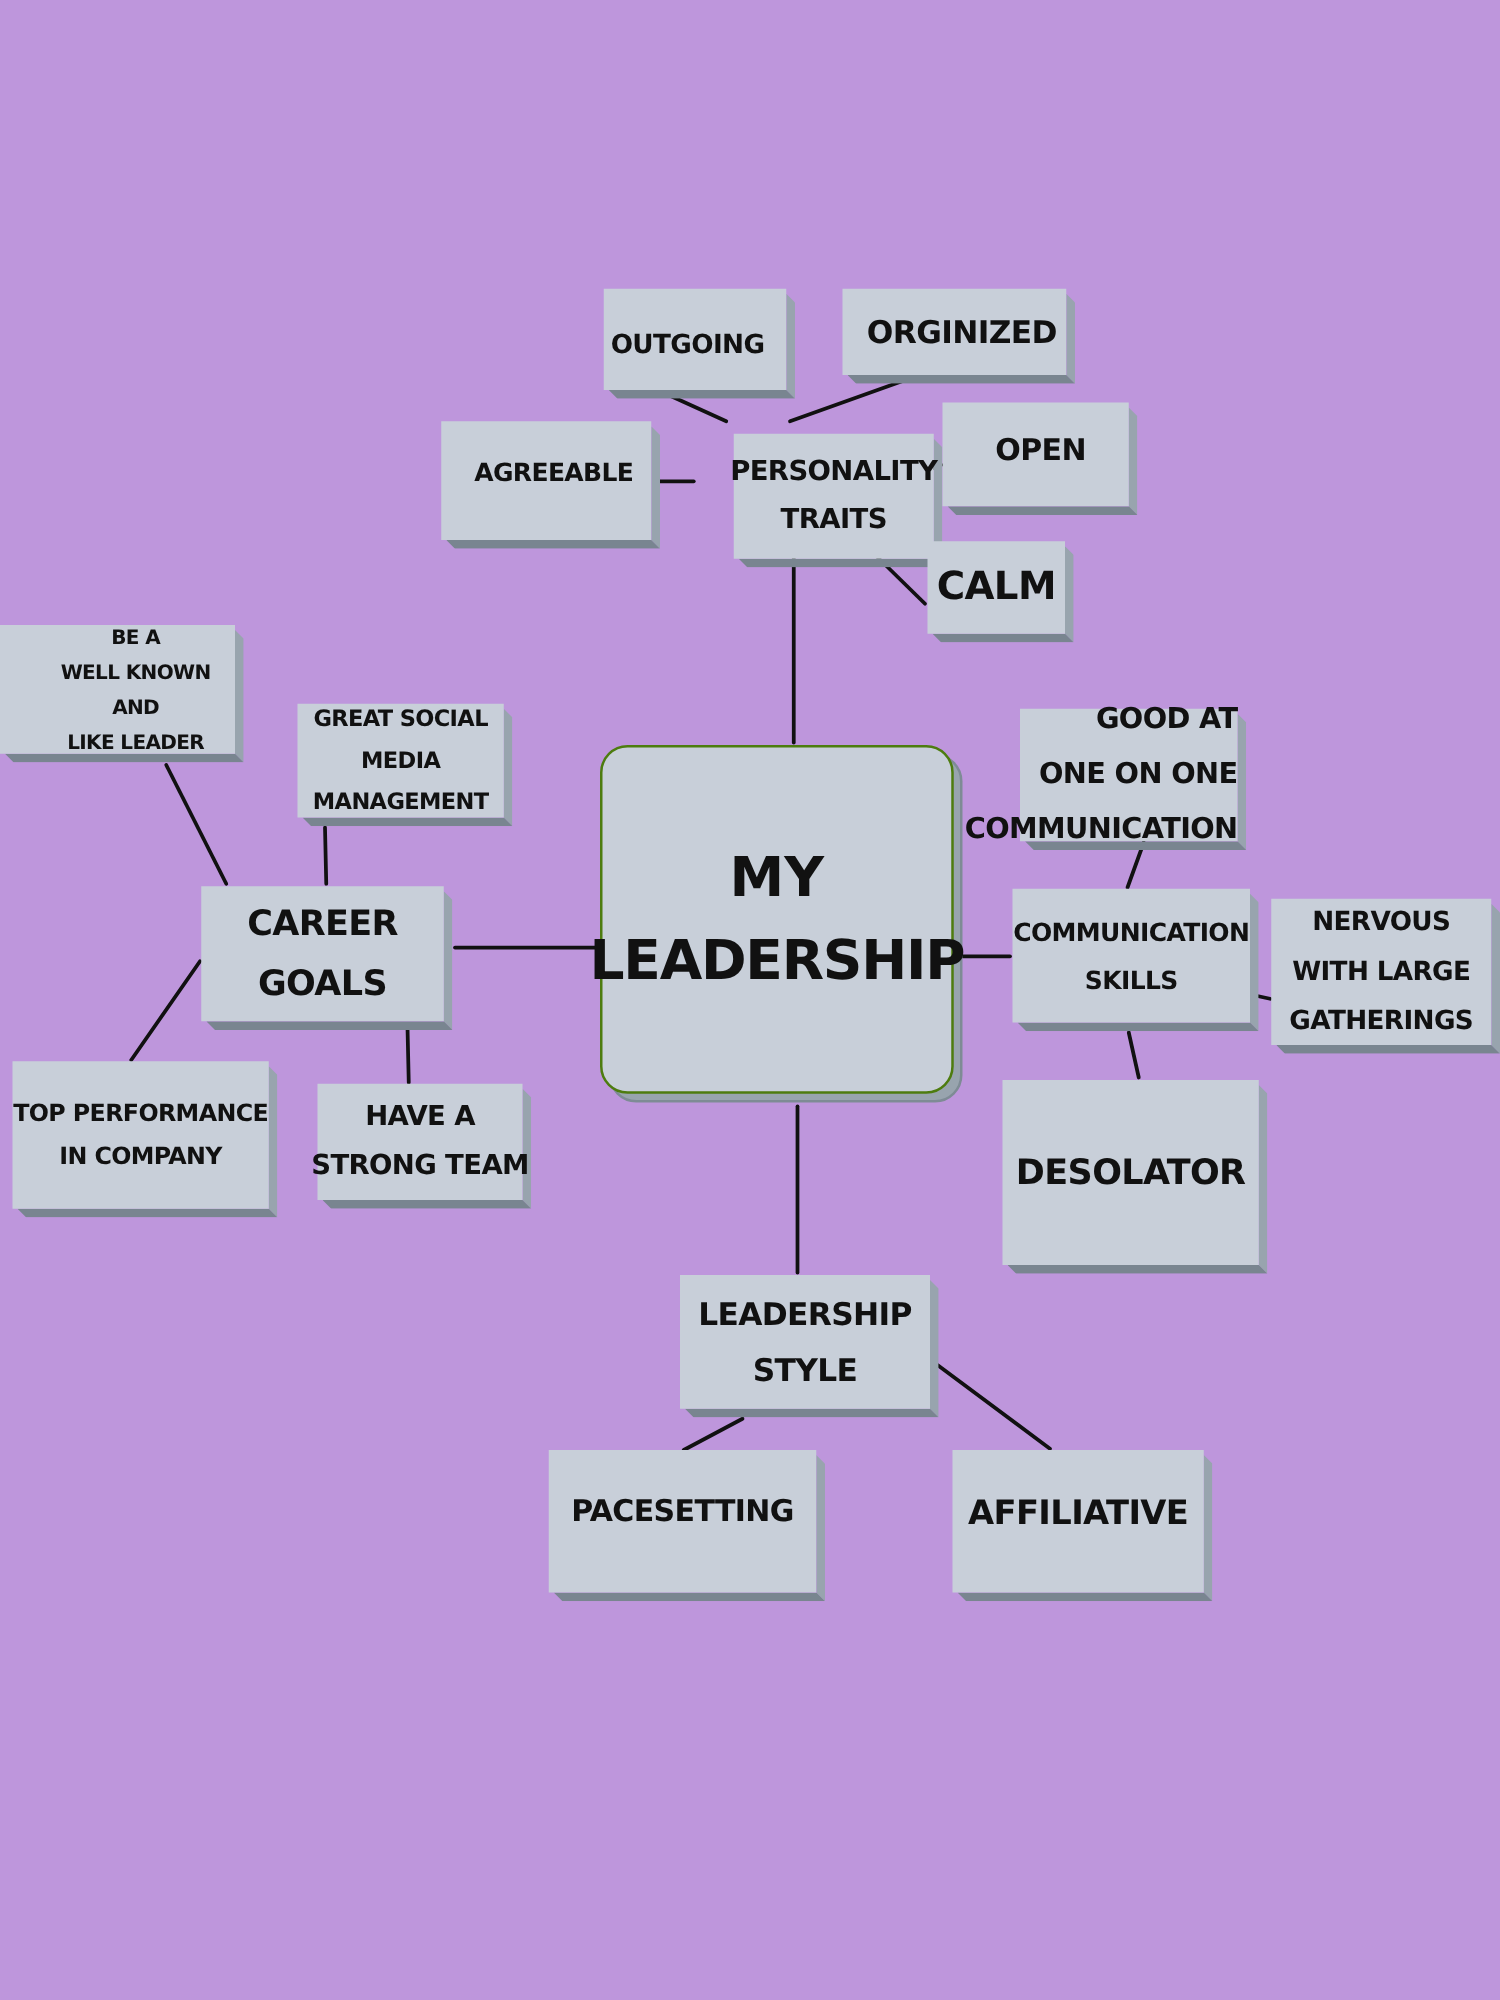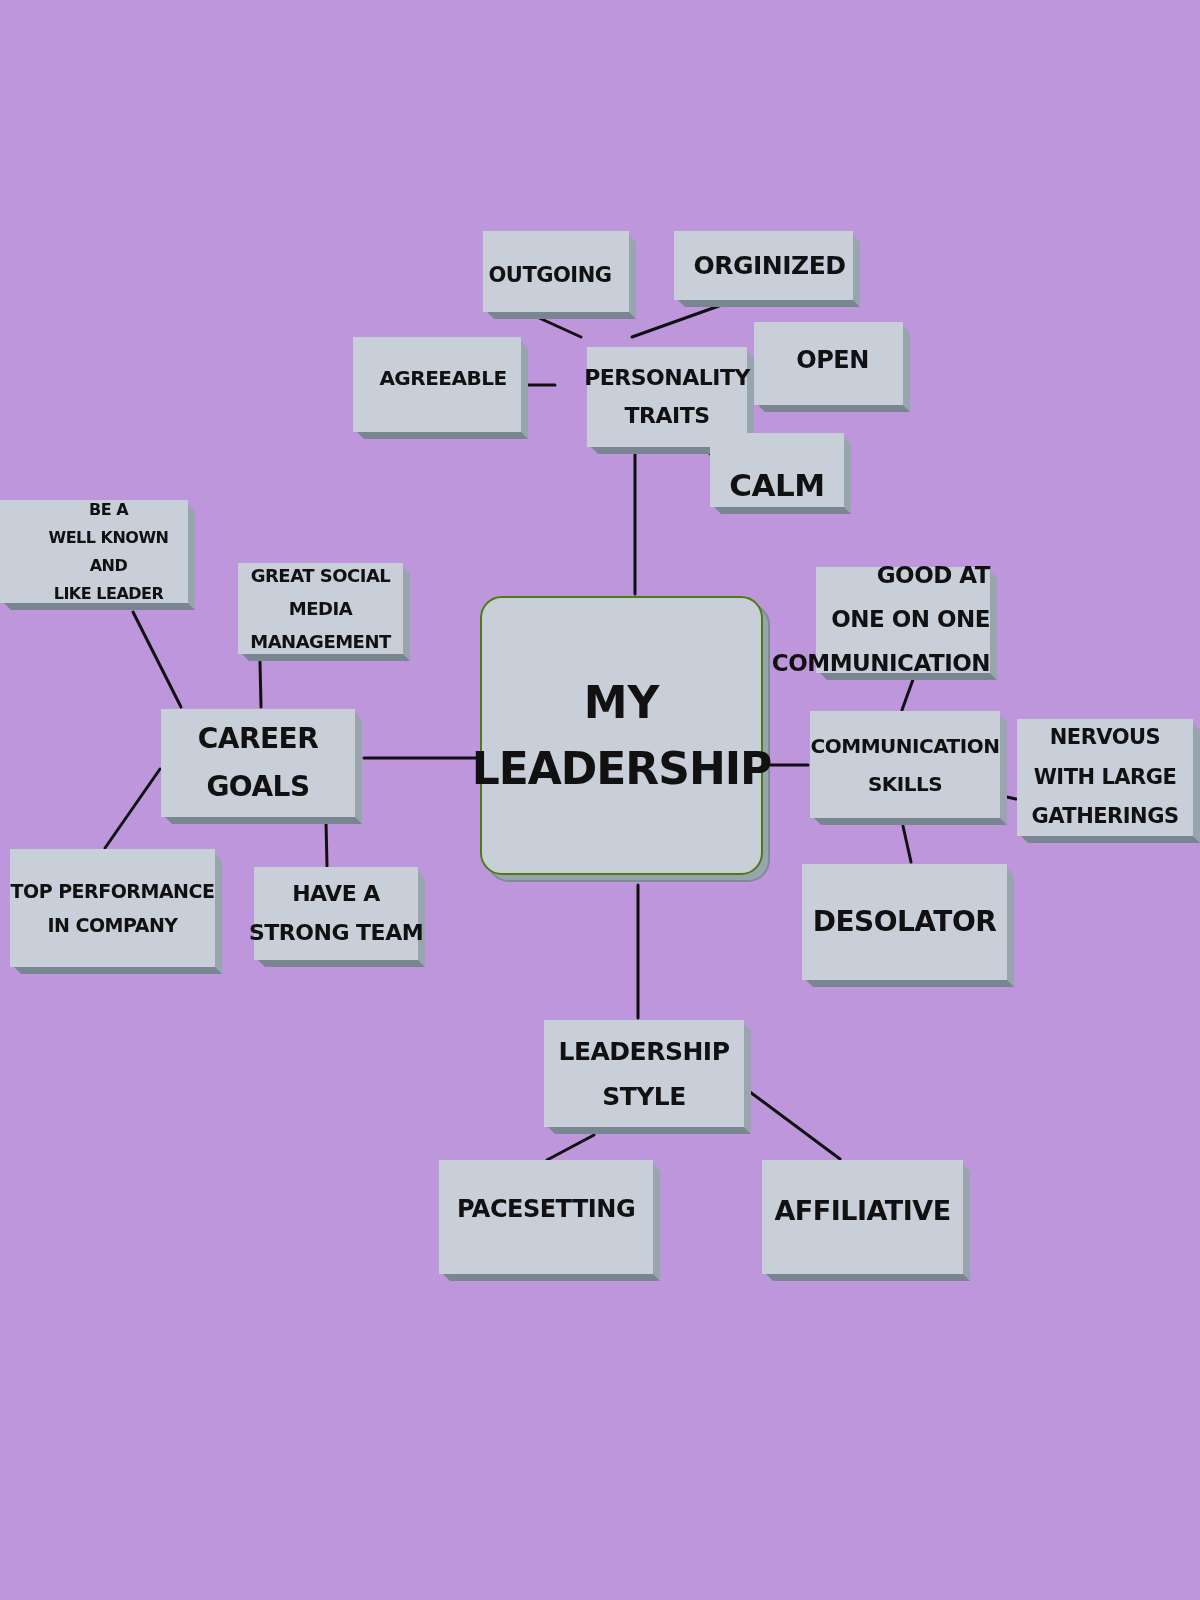--- a/index.html
+++ b/index.html
@@ -80,21 +80,21 @@
 <div class="box" style="left:353px;top:337px;width:168px;height:95px;font-size:20px;">
   <div class="sr"></div>
     <div class="sb"></div>
   <span class="l" style="left:6px;top:-6px;">AGREEABLE</span>
 </div>
 <div class="box" style="left:754px;top:322px;width:149px;height:83px;font-size:24px;">
   <div class="sr"></div>
     <div class="sb"></div>
   <span class="l" style="left:4px;top:-3px;">OPEN</span>
 </div>
-<div class="box" style="left:710px;top:433px;width:134px;height:74px;font-size:31px;justify-content:flex-end;">
+<div class="box" style="left:742px;top:433px;width:110px;height:74px;font-size:31px;">
   <div class="sr"></div>
     <div class="sb"></div>
   <span class="l">CALM</span>
 </div>
 
 <div class="box" style="left:161px;top:709px;width:194px;height:108px;font-size:28px;line-height:1.7;">
   <div class="sr"></div>
     <div class="sb"></div>
   <span class="l">CAREER</span>
   <span class="l">GOALS</span>
@@ -140,21 +140,21 @@
   <span class="l">ONE ON ONE</span>
   <span class="l">COMMUNICATION</span>
 </div>
 <div class="box" style="left:1017px;top:719px;width:176px;height:117px;font-size:21px;line-height:1.9;">
   <div class="sr"></div>
     <div class="sb"></div>
   <span class="l">NERVOUS</span>
   <span class="l">WITH LARGE</span>
   <span class="l">GATHERINGS</span>
 </div>
-<div class="box" style="left:802px;top:864px;width:205px;height:116px;font-size:28px;">
+<div class="box" style="left:802px;top:864px;width:205px;height:148px;font-size:28px;">
   <div class="sr"></div>
     <div class="sb"></div>
   <span class="l">DESOLATOR</span>
 </div>
 
 <div class="box" style="left:544px;top:1020px;width:200px;height:107px;font-size:25px;line-height:1.8;">
   <div class="sr"></div>
     <div class="sb"></div>
   <span class="l">LEADERSHIP</span>
   <span class="l">STYLE</span>

